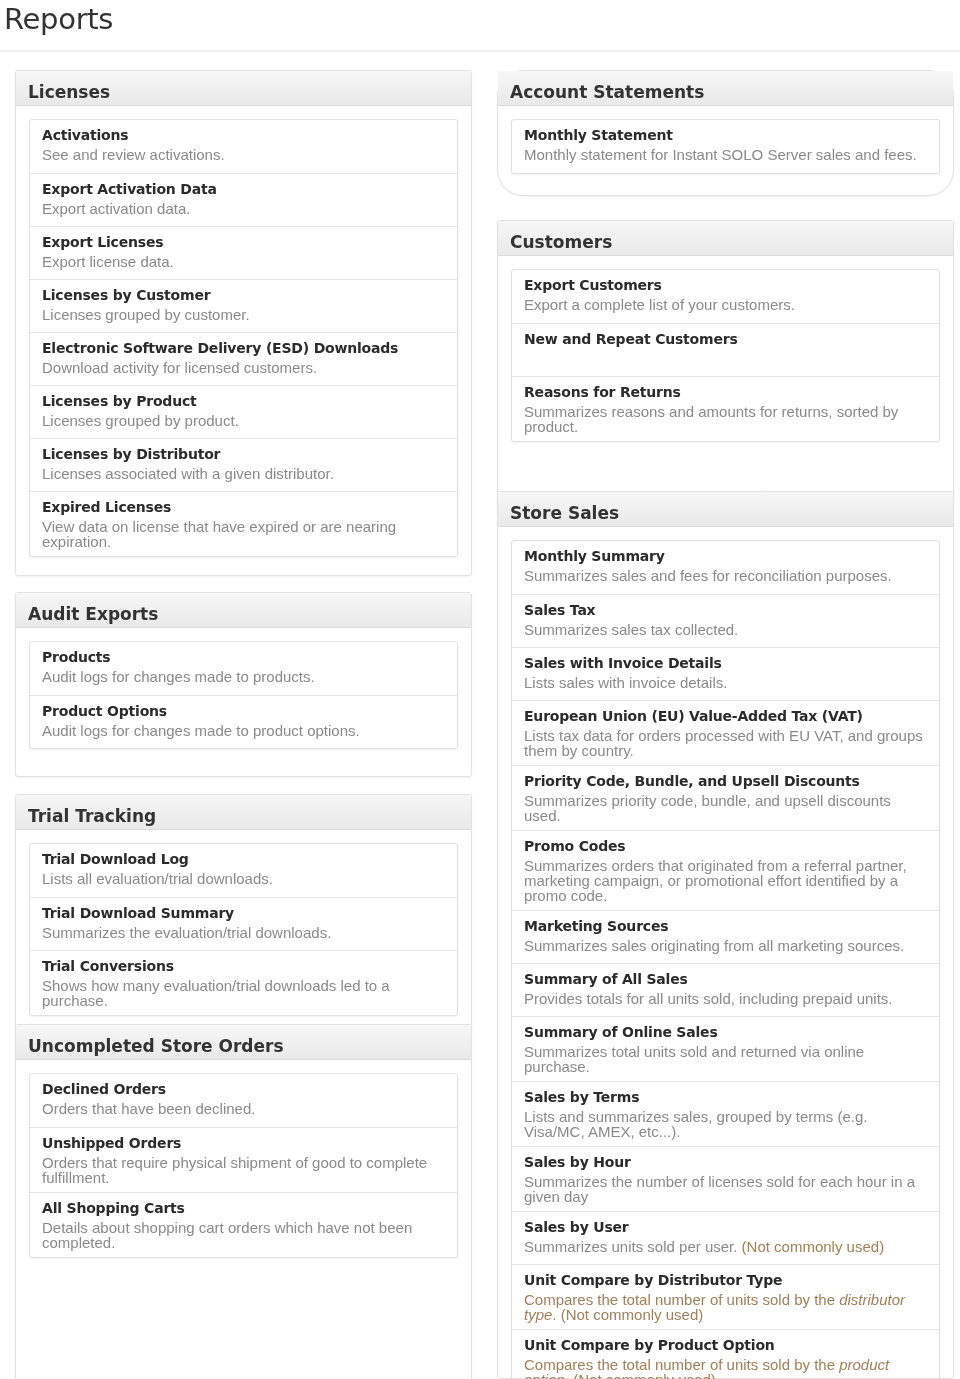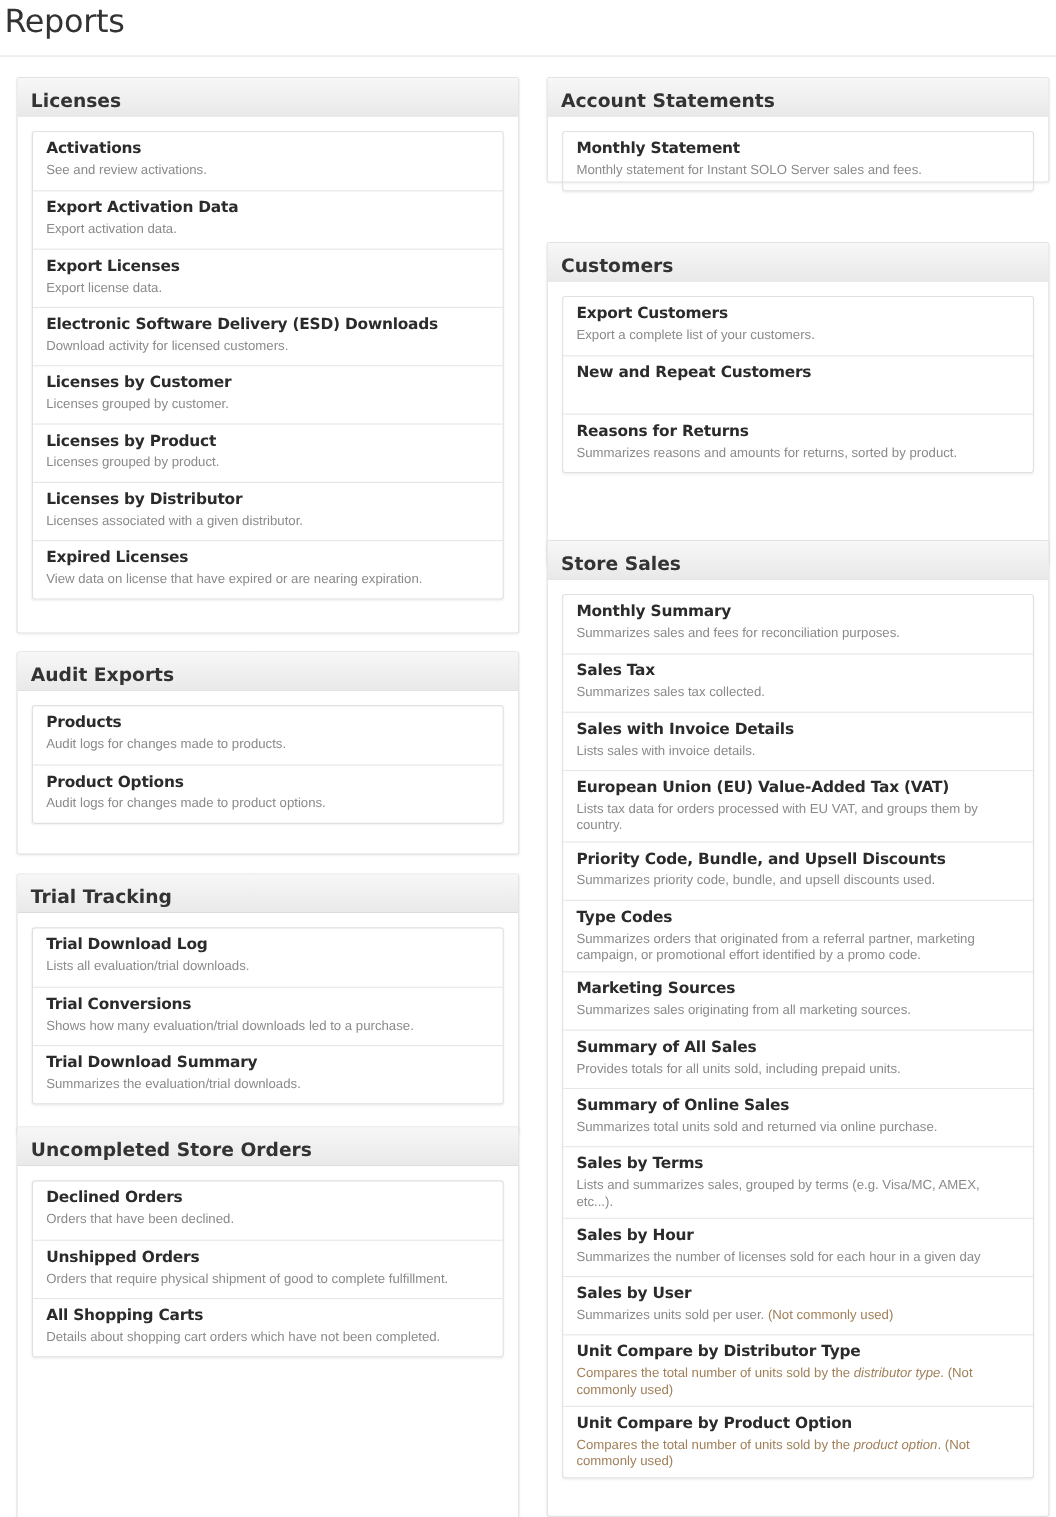--- a/index.html
+++ b/index.html
@@ -49,21 +49,21 @@
     cursor: pointer;
     min-height: 53px;
   }
   .item:first-child { border-top: none; }
   .item-title {
     font-size: 14px; font-weight: 700; color: #2b2b2b;
     font-family: "DejaVu Sans", sans-serif;
     line-height: 18px; letter-spacing: -0.2px;
   }
   .item-desc {
-    font-size: 12px; color: #8a8a8a; line-height: 15px; margin-top: 3px;
+    font-size: 15px; color: #8a8a8a; line-height: 15px; margin-top: 3px;
     font-family: "Liberation Sans", sans-serif;
   }
   .item-desc em { font-style: italic; }
   .note { color: #a0805a; }
 </style>
 </head>
 <body>
 
 <div class="page-header">
   <h1 class="page-title">Reports</h1>
@@ -82,28 +82,28 @@
         </div>
         <div class="item">
           <div class="item-title">Export Activation Data</div>
           <div class="item-desc">Export activation data.</div>
         </div>
         <div class="item">
           <div class="item-title">Export Licenses</div>
           <div class="item-desc">Export license data.</div>
         </div>
         <div class="item">
+          <div class="item-title">Licenses by Customer</div>
+          <div class="item-desc">Licenses grouped by customer.</div>
+        </div>
+        <div class="item">
           <div class="item-title">Electronic Software Delivery (ESD) Downloads</div>
           <div class="item-desc">Download activity for licensed customers.</div>
         </div>
         <div class="item">
-          <div class="item-title">Licenses by Customer</div>
-          <div class="item-desc">Licenses grouped by customer.</div>
-        </div>
-        <div class="item">
           <div class="item-title">Licenses by Product</div>
           <div class="item-desc">Licenses grouped by product.</div>
         </div>
         <div class="item">
           <div class="item-title">Licenses by Distributor</div>
           <div class="item-desc">Licenses associated with a given distributor.</div>
         </div>
         <div class="item">
           <div class="item-title">Expired Licenses</div>
           <div class="item-desc">View data on license that have expired or are nearing expiration.</div>
@@ -126,27 +126,27 @@
     </div>
 
     <div class="panel" style="top:742px;height:238px;">
       <div class="panel-header">Trial Tracking</div>
       <div class="list">
         <div class="item">
           <div class="item-title">Trial Download Log</div>
           <div class="item-desc">Lists all evaluation/trial downloads.</div>
         </div>
         <div class="item">
+          <div class="item-title">Trial Download Summary</div>
+          <div class="item-desc">Summarizes the evaluation/trial downloads.</div>
+        </div>
+        <div class="item">
           <div class="item-title">Trial Conversions</div>
           <div class="item-desc">Shows how many evaluation/trial downloads led to a purchase.</div>
         </div>
-        <div class="item">
-          <div class="item-title">Trial Download Summary</div>
-          <div class="item-desc">Summarizes the evaluation/trial downloads.</div>
-        </div>
       </div>
     </div>
 
     <div class="panel" style="top:972px;height:380px;">
       <div class="panel-header">Uncompleted Store Orders</div>
       <div class="list">
         <div class="item">
           <div class="item-title">Declined Orders</div>
           <div class="item-desc">Orders that have been declined.</div>
         </div>
@@ -157,21 +157,21 @@
         <div class="item">
           <div class="item-title">All Shopping Carts</div>
           <div class="item-desc">Details about shopping cart orders which have not been completed.</div>
         </div>
       </div>
     </div>
   </div>
 
   <div class="col col-right">
 
-    <div class="panel" style="top:18px;height:96px;">
+    <div class="panel" style="top:18px;height:126px;border-radius:26px;">
       <div class="panel-header">Account Statements</div>
       <div class="list">
         <div class="item">
           <div class="item-title">Monthly Statement</div>
           <div class="item-desc">Monthly statement for Instant SOLO Server sales and fees.</div>
         </div>
       </div>
     </div>
 
     <div class="panel" style="top:168px;height:294px;">
@@ -208,21 +208,21 @@
         </div>
         <div class="item">
           <div class="item-title">European Union (EU) Value-Added Tax (VAT)</div>
           <div class="item-desc">Lists tax data for orders processed with EU VAT, and groups them by country.</div>
         </div>
         <div class="item">
           <div class="item-title">Priority Code, Bundle, and Upsell Discounts</div>
           <div class="item-desc">Summarizes priority code, bundle, and upsell discounts used.</div>
         </div>
         <div class="item">
-          <div class="item-title">Type Codes</div>
+          <div class="item-title">Promo Codes</div>
           <div class="item-desc">Summarizes orders that originated from a referral partner, marketing campaign, or promotional effort identified by a promo code.</div>
         </div>
         <div class="item">
           <div class="item-title">Marketing Sources</div>
           <div class="item-desc">Summarizes sales originating from all marketing sources.</div>
         </div>
         <div class="item">
           <div class="item-title">Summary of All Sales</div>
           <div class="item-desc">Provides totals for all units sold, including prepaid units.</div>
         </div>

